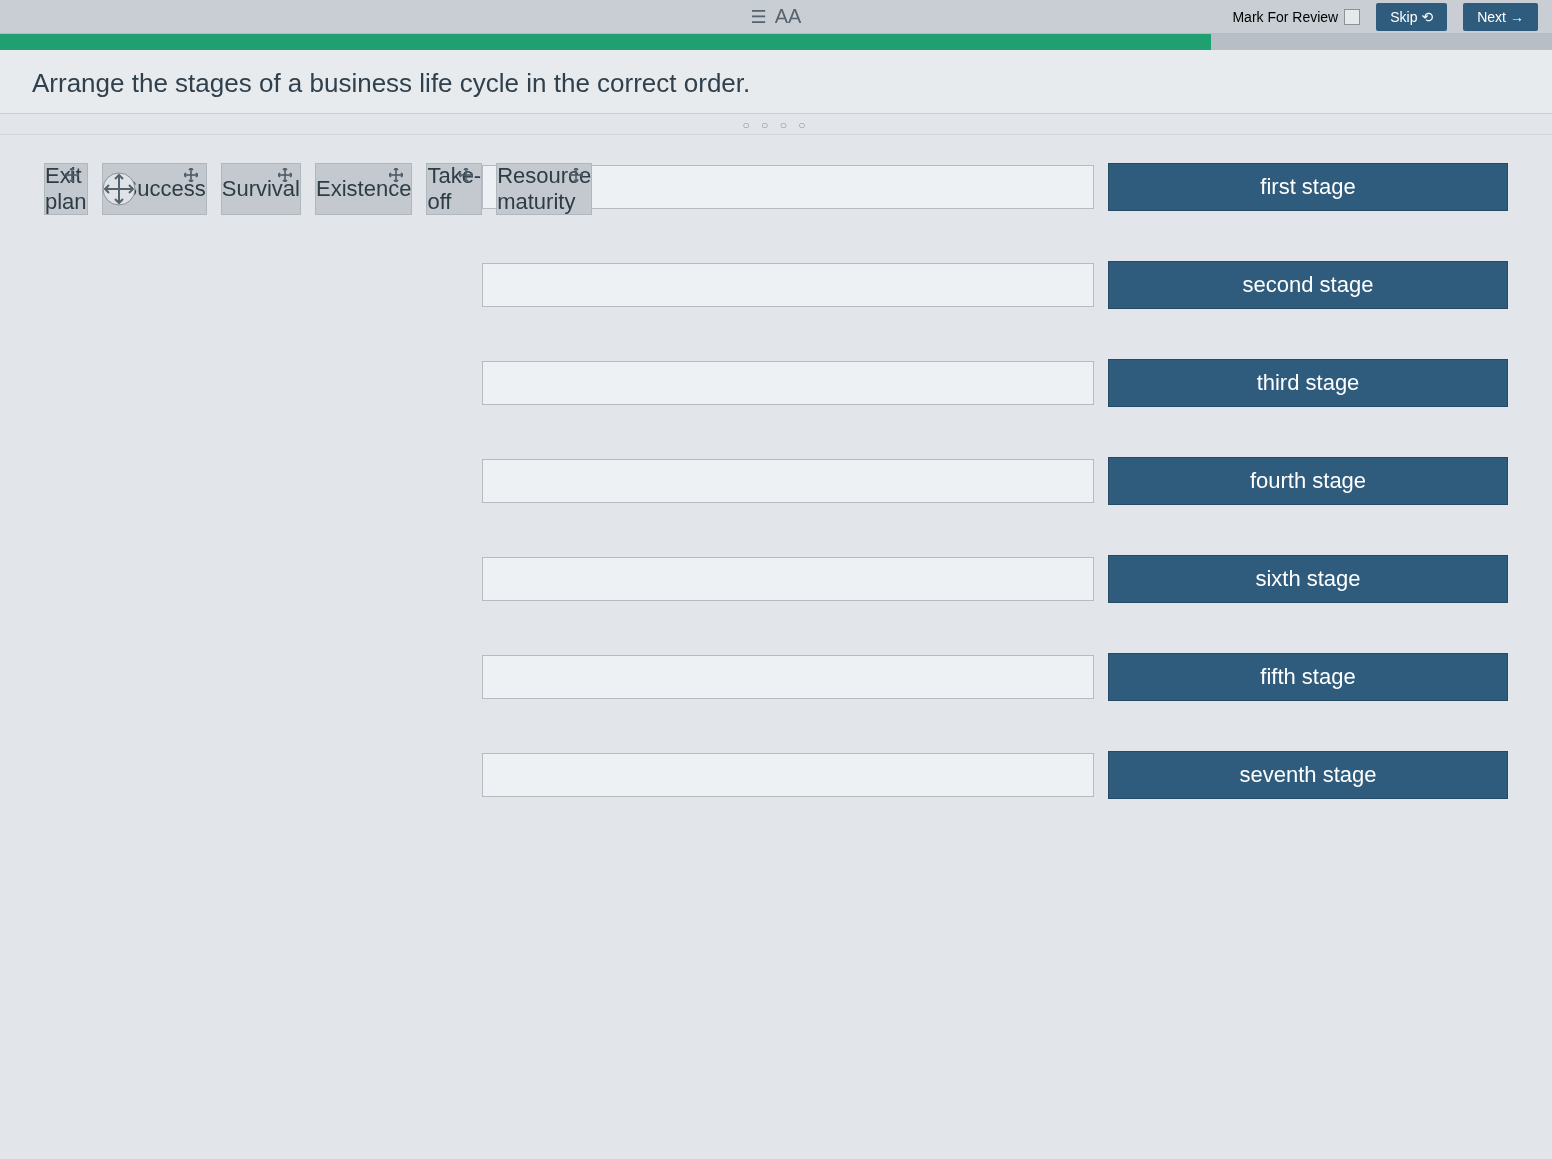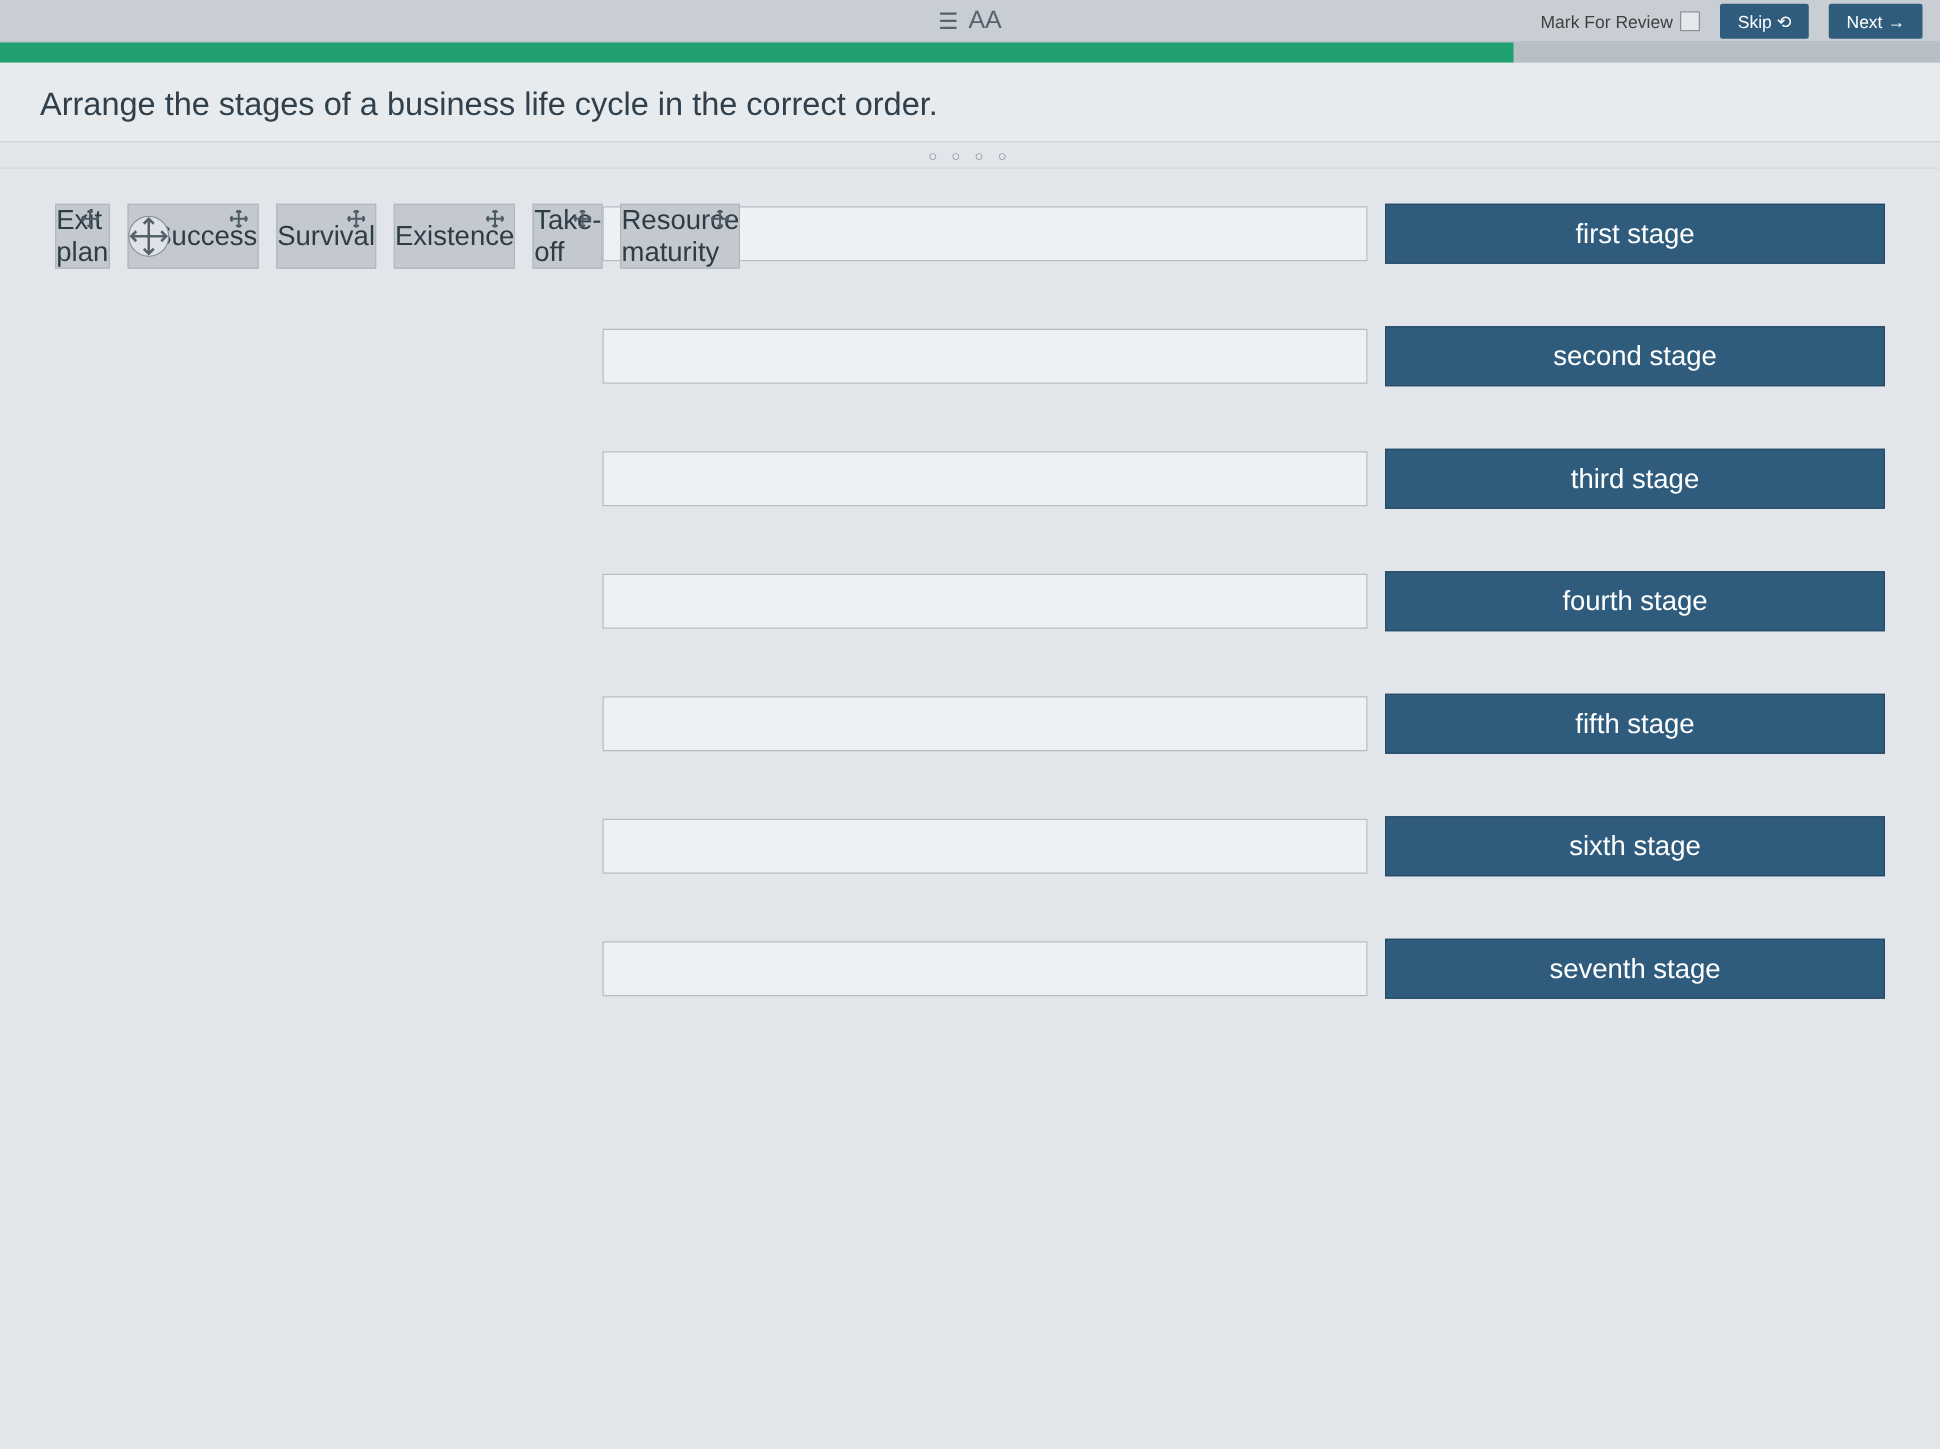--- a/index.html
+++ b/index.html
@@ -29,21 +29,21 @@
     align-items: center;
     gap: 8px;
     color: #55636e;
     font-size: 20px;
     font-weight: 500;
   }
   .mark-review {
     display: flex;
     align-items: center;
     gap: 6px;
-    color: #404040;
+    color: #000000;
     font-size: 14px;
   }
   .mark-review .box {
     width: 16px; height: 16px;
     border: 1px solid #8a929a;
     background: #e6e9ec;
   }
   .btn {
     background: #2f5c7d;
     color: #fff;
@@ -322,25 +322,25 @@
     <div class="row">
       <div class="drop-zone"></div>
       <div class="target-label">third stage</div>
     </div>
     <div class="row">
       <div class="drop-zone"></div>
       <div class="target-label">fourth stage</div>
     </div>
     <div class="row">
       <div class="drop-zone"></div>
+      <div class="target-label">sixth stage</div>
+    </div>
+    <div class="row">
+      <div class="drop-zone"></div>
       <div class="target-label">fifth stage</div>
     </div>
     <div class="row">
       <div class="drop-zone"></div>
-      <div class="target-label">sixth stage</div>
-    </div>
-    <div class="row">
-      <div class="drop-zone"></div>
       <div class="target-label">seventh stage</div>
     </div>
   </div>
 
 </div>
 
 </body></html>

